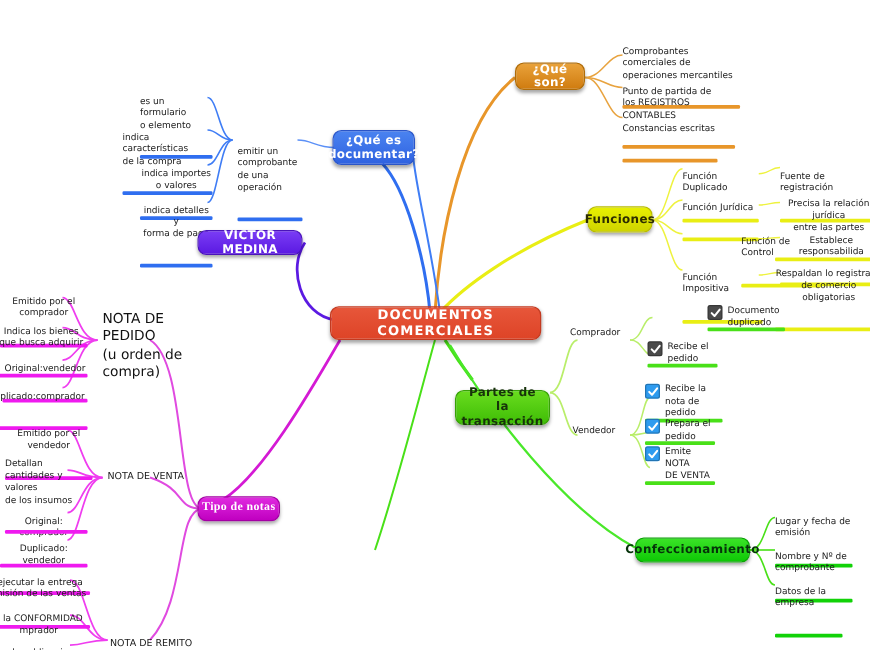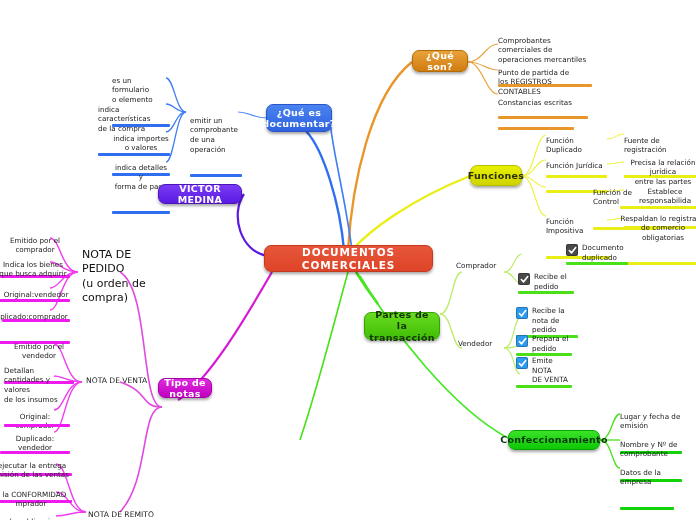--- a/index.html
+++ b/index.html
@@ -332,21 +332,21 @@
     <span class="txt">Nombre y Nº de
 comprobante</span>
     <span class="bar" style="background:#12d208;"></span>
   </div>
   <div class="leaf l" style="left:620px;top:458px;width:54px;">
     <span class="txt">Datos de la
 empresa</span>
     <span class="bar" style="background:#12d208;"></span>
   </div>
 
-  <div class="node n-magenta" style="left:158px;top:378px;width:54px;height:20px;">
+  <div class="node n-magenta" style="left:158px;top:397px;width:66px;height:20px;font-family:Liberation Serif, serif;">
     <span>Tipo de notas</span>
   </div>
 
   <div class="plain big" style="left:82px;top:248px;width:70px;">NOTA DE
 PEDIDO
 (u orden de
 compra)</div>
   <div class="leaf c" style="left:0px;top:226px;width:70px;">
     <span class="txt">Emitido por el
 comprador</span>

